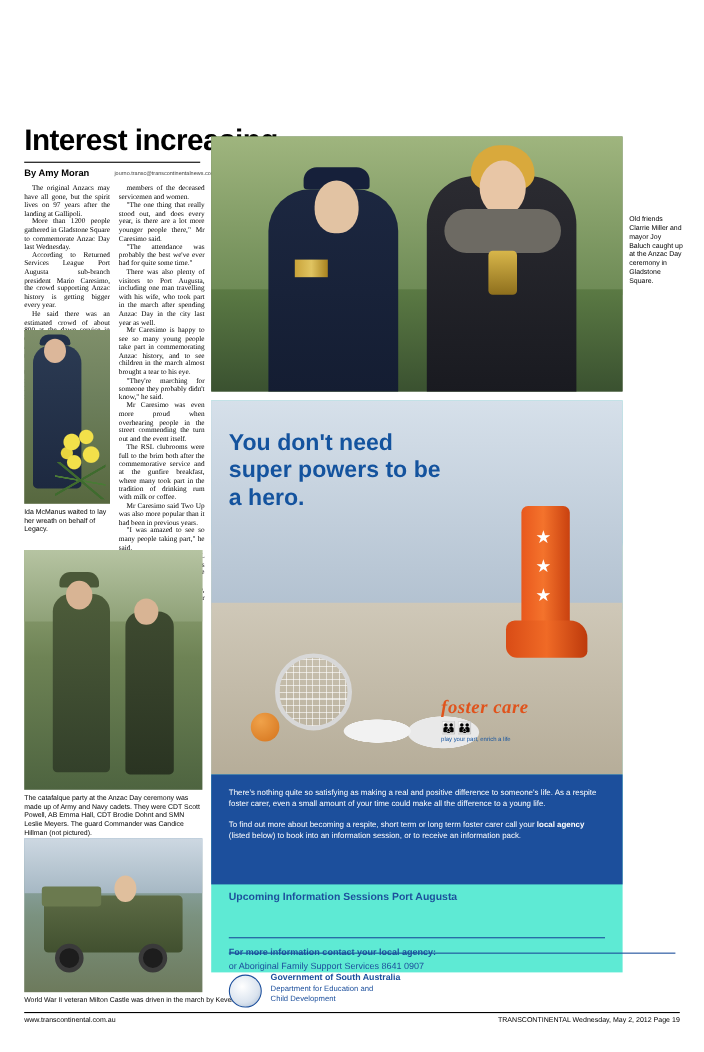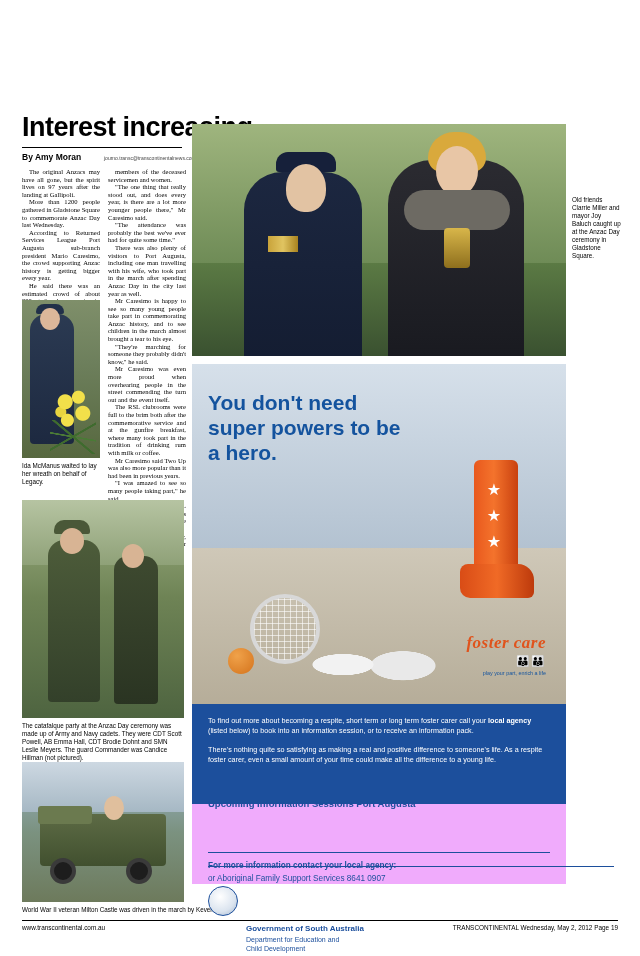--- a/index.html
+++ b/index.html
@@ -168,21 +168,21 @@
   .mp-woman-head { position:absolute; left:244px; top:22px; width:42px; height:50px; border-radius:50%; background:#e8c6a6; }
   .mp-woman-hair { position:absolute; left:236px; top:8px; width:58px; height:40px; border-radius:26px 26px 14px 14px; background:#d9a93c; }
   .mp-woman-fur { position:absolute; left:212px; top:66px; width:106px; height:40px; border-radius:22px; background:#6d6a63; }
   .mp-woman-chain { position:absolute; left:252px; top:104px; width:26px; height:40px; border-radius:4px; background:linear-gradient(180deg,#d8b64a,#8e6f1d); }
 
   .mp-cap { left:572px; top:196px; width:50px; }
 
   
   .ad {
     position:absolute; left:192px; top:364px; width:374px; height:520px;
-    background:#f0abfc; border:0;
+    background:#5eead4; border:0;
   }
   .ad-top {
     position:absolute; left:0; top:0; width:374px; height:340px;
     background: linear-gradient(180deg,#cfd9e4 0%, #b9c6d4 38%, #d7d2c6 39%, #c9c2b3 100%);
     overflow:hidden;
   }
   .ad-wall { position:absolute; left:0; top:0; width:100%; height:56%; background:linear-gradient(180deg,#d6e0ea,#b2c1d0); }
   .ad-floor { position:absolute; left:0; bottom:0; width:100%; height:46%; background:linear-gradient(180deg,#cfc8b8,#b6ad99); }
   .ad-headline {
     position:absolute; left:16px; top:26px; width:210px;
@@ -219,21 +219,21 @@
     position:absolute; left:58px; bottom:40px; width:70px; height:70px;
     border:4px solid #d8d8d8; border-radius:50%;
     background: repeating-linear-gradient(0deg, rgba(255,255,255,.6) 0 1px, transparent 1px 6px),
                 repeating-linear-gradient(90deg, rgba(255,255,255,.6) 0 1px, transparent 1px 6px);
   }
   .ad-ball {
     position:absolute; left:36px; bottom:30px; width:26px; height:26px; border-radius:50%;
     background: radial-gradient(circle at 35% 30%, #f0a24a, #d4731c);
   }
   .ad-logo {
-    position:absolute; right:20px; bottom:28px; width:126px; text-align:right;
+    position:absolute; right:39px; bottom:28px; width:126px; text-align:left;
   }
   .ad-logo .word {
     font-family:"Liberation Serif", serif;
     font-style:italic; font-weight:bold; font-size:17px; color:#e0531c;
     letter-spacing:.5px;
   }
   .ad-logo .tag {
     font-family:"Liberation Sans", sans-serif;
     font-size:5.4px; color:#14539e; margin-top:2px;
   }
@@ -245,21 +245,21 @@
     position:absolute; left:0; top:340px; width:374px; height:100px;
     background:#1c4f9c; color:#fff;
     padding:12px 16px;
     font-family:"Liberation Sans", sans-serif;
     font-size:7.2px; line-height:10.4px;
   }
   .ad-blue p { margin:0 0 8px 0; }
   .ad-blue b { font-weight:bold; }
 
   .ad-white {
-    position:absolute; left:0; top:424px; width:374px; height:80px;
+    position:absolute; left:0; top:436px; width:374px; height:80px;
     padding:10px 16px 0 16px;
     font-family:"Liberation Sans", sans-serif;
     color:#1c4f9c;
   }
   .ad-white .h {
     font-size:9.5px; font-weight:bold; margin-bottom:4px;
   }
   .ad-white .l { font-size:8.6px; line-height:12px; }
   .ad-white .l b { font-weight:bold; }
   .ad-rule { position:absolute; left:16px; right:16px; height:1px; background:#1c4f9c; }
@@ -275,21 +275,21 @@
     position:absolute; left:192px; top:884px; width:374px; height:40px;
   }
   .govt .crest {
     position:absolute; left:16px; top:2px; width:30px; height:30px; border-radius:50%;
     background: radial-gradient(circle at 40% 35%, #fff, #dbe4ef 60%, #9fb3cc);
     border:1px solid #1c4f9c;
   }
   .govt .txt {
     position:absolute; left:54px; top:0; font-family:"Liberation Sans", sans-serif; color:#1c4f9c;
   }
-  .govt .t1 { font-size:8px; font-weight:bold;margin-top:40px; }
+  .govt .t1 { font-size:8px; font-weight:bold; }
   .govt .t2 { font-size:7px; line-height:9px; margin-top:2px; }
 
   
   .cat-photo {
     position:absolute; left:22px; top:500px; width:162px; height:218px;
     overflow:hidden;
     background: linear-gradient(180deg,#9fb083 0%, #6e8355 45%, #4e6440 100%);
   }
   .cat-photo .sky { position:absolute; left:0; top:0; width:100%; height:30%; background:linear-gradient(180deg,#b6c4a2,#8fa178); }
   .cat-photo .soldier {
@@ -436,22 +436,22 @@
       </div>
 
       <div class="ad-logo">
         <div class="word">foster care</div>
         <div class="people">👪👪</div>
         <div class="tag">play your part, enrich a life</div>
       </div>
     </div>
 
     <div class="ad-blue">
+      <p>There's nothing quite so satisfying as making a real and positive difference to someone's life. As a respite foster carer, even a small amount of your time could make all the difference to a young life.</p>
       <p><span>To find out more about becoming a respite, short term or long term foster carer call your </span><b>local agency</b><span> (listed below) to book into an information session, or to receive an information pack.</span></p>
-      <p>There's nothing quite so satisfying as making a real and positive difference to someone's life. As a respite foster carer, even a small amount of your time could make all the difference to a young life.</p>
     </div>
 
     <div class="ad-white">
       <div class="h">Upcoming Information Sessions Port Augusta</div>
     </div>
 
     <div class="ad-rule" style="top:488px;"></div>
 
     <div class="ad-contact">
       <div class="h">For more information contact your local agency:</div>

